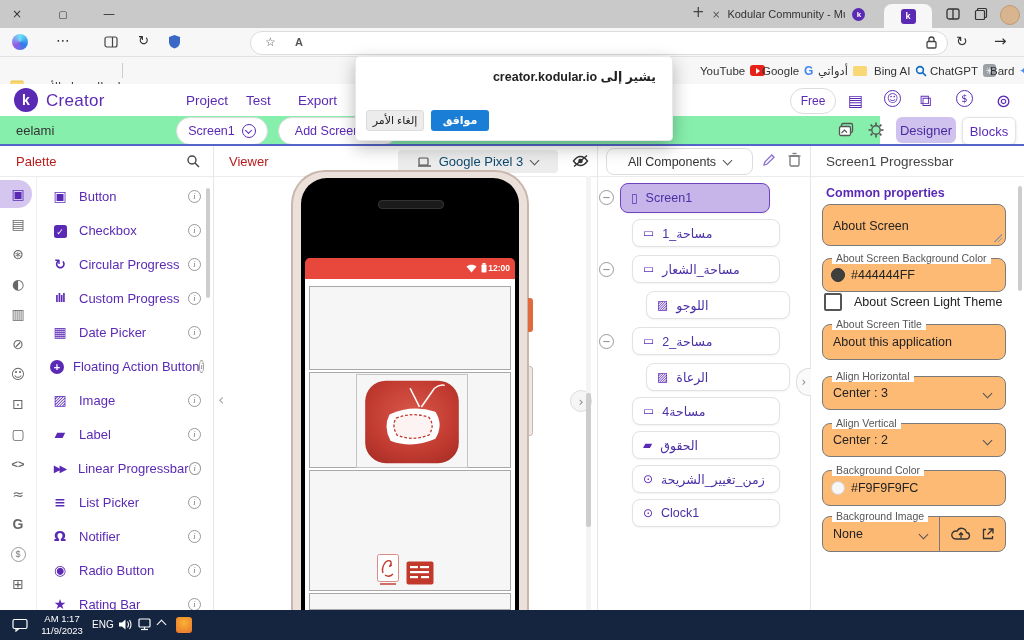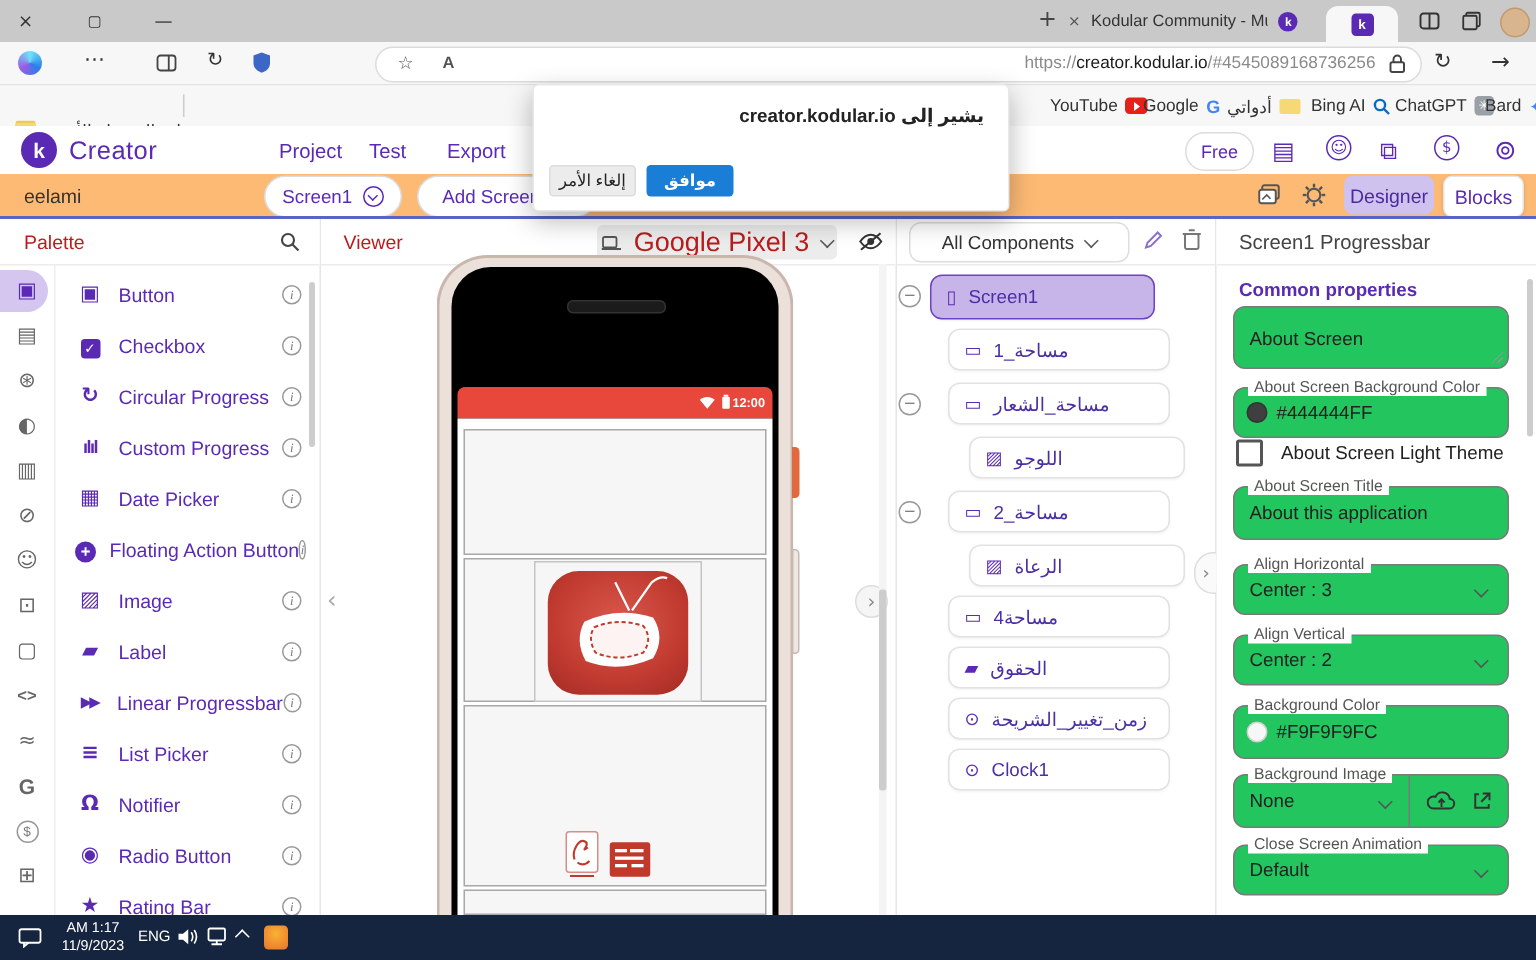--- a/index.html
+++ b/index.html
@@ -13,21 +13,21 @@
   #toolbar{left:0;top:28px;width:1024px;height:28px;background:#f7f7f7;border-bottom:1px solid #e2e2e2;}
   #favbar{left:0;top:57px;width:1024px;height:27px;background:#f7f7f7;border-bottom:1px solid #e5e5e5;}
   .winbtn{color:#333;font-size:12px;width:30px;height:28px;display:flex;align-items:center;justify-content:center;}
   .tabtitle{font-size:11px;color:#333;white-space:nowrap;overflow:hidden;max-width:118px;}
   .favitem{gap:5px;font-size:11.5px;color:#333;height:27px;}
   .addrbar{background:#fff;border:1px solid #dcdcdc;border-radius:13px;height:22px;}
   .urltxt{font-size:11.5px;color:#8a8a8a;white-space:nowrap;}
   .urlhost{color:#1b1b1b;}
   
   #khead{left:0;top:84px;width:1024px;height:32px;background:#fff;}
-  #kbar2{left:0;top:116px;width:1024px;height:28px;background:#fdba74;}
+  #kbar2{left:0;top:116px;width:880px;height:28px;background:#86efac;}
   #kdivider{left:0;top:144px;width:1024px;height:2px;background:#5565c8;}
   .kmenu{font-size:13.5px;color:#5b2ab5;font-weight:500;}
   .pill{border:1px solid #dcdcdc;border-radius:15px;background:#fff;color:#5b2ab5;
         font-size:12.5px;font-weight:500;display:flex;align-items:center;justify-content:center;gap:7px;}
   .circ{width:14px;height:14px;border:1.3px solid #5b2ab5;border-radius:50%;display:flex;align-items:center;justify-content:center;box-sizing:border-box;}
   .hicon{color:#5b2ab5;font-size:16px;}
   .ktab{border-radius:6px;font-size:13px;display:flex;align-items:center;justify-content:center;height:26px;font-weight:500;}
   
   #main{left:0;top:146px;width:1024px;height:464px;background:#fff;overflow:hidden;}
   .vline{position:absolute;top:0;width:1px;height:464px;background:#e6e6e6;}
@@ -41,21 +41,21 @@
   .prow .info{margin-left:auto;margin-right:12px;width:13px;height:13px;font-size:8.5px;font-style:italic;font-family:"Liberation Serif",serif;}
   .rail{position:absolute;left:0;width:36px;height:28px;display:flex;align-items:center;justify-content:center;color:#666;font-size:14px;}
   
   .trow{height:28px;background:#fff;border:1px solid #e2e2e2;border-radius:8px;display:flex;align-items:center;
         box-shadow:0 1px 2px rgba(0,0,0,.05);box-sizing:border-box;}
   .trow .tico{margin-left:10px;color:#5b2ab5;font-size:12px;}
   .trow .tlbl{margin-left:8px;color:#4a2fa5;font-size:12.5px;font-weight:500;white-space:nowrap;}
   .trow.sel{background:#c7b5ea;border:1.5px solid #6f42c1;}
   .minusc{width:15px;height:15px;font-size:10px;background:#fff;}
   
-  .fs{position:absolute;left:822px;width:184px;border:1px solid #7a7a7a;border-radius:8px;background:#22c55e;box-sizing:border-box;}
+  .fs{position:absolute;left:822px;width:184px;border:1px solid #7a7a7a;border-radius:8px;background:#fdba74;box-sizing:border-box;}
   .fs .leg{position:absolute;top:-7px;left:9px;background:#fff;padding:0 4px;font-size:10.5px;color:#555;white-space:nowrap;}
   .fs .val{position:absolute;left:10px;top:50%;transform:translateY(-50%);font-size:12.5px;color:#222;}
   .fs .chv{position:absolute;right:14px;top:50%;}
   .sw{position:absolute;left:8px;top:50%;transform:translateY(-50%);width:14px;height:14px;border-radius:50%;box-sizing:border-box;}
   .sbar{position:absolute;width:4px;border-radius:2px;background:#cdcdcd;}
   .sect{position:absolute;background:#f6f6f6;border:1px solid #a8a8a8;box-sizing:border-box;}
   
   #taskbar{left:0;top:610px;width:1024px;height:30px;background:#16253f;}
   
   #dialog{left:355px;top:56px;width:318px;height:85px;background:#fff;border-radius:4px;z-index:50;
@@ -110,23 +110,20 @@
     <div class="ab g" style="left:138px;top:5px;font-size:13px;color:#333;">↻</div>
     <div class="ab" style="left:168px;top:6px;">
       <svg width="13" height="15">
           <path d="M6.5 1 L12 3 V8 C12 11.5 9.5 13.5 6.5 14.5 C3.5 13.5 1 11.5 1 8 V3 Z" fill="#3b67c6"></path>
         </svg>
     </div>
 
     <div class="ab addrbar" style="left:250px;top:3px;width:696px;">
       <span class="ab g" style="left:14px;top:3px;font-size:12px;color:#555;">☆</span>
       <span class="ab" style="left:44px;top:4px;font-size:11px;color:#555;font-weight:600;">A</span>
-      <span class="ab urltxt" style="right:30px;top:4px;">
-        <span>https://</span><span class="urlhost">creator.kodular.io</span><span>/#4545089168736256</span>
-      </span>
       <span class="ab" style="right:10px;top:4px;">
         <svg width="11" height="13">
             <rect x="1" y="5.5" width="9" height="6.5" rx="1.2" fill="none" stroke="#444" stroke-width="1.3"></rect>
             <path d="M3 5.5 V3.5 A2.5 2.5 0 0 1 8 3.5 V5.5" fill="none" stroke="#444" stroke-width="1.3"></path>
           </svg>
       </span>
     </div>
     <div class="ab g" style="left:956px;top:5px;font-size:14px;color:#333;">↻</div>
     <div class="ab g" style="left:994px;top:4px;font-size:15px;color:#333;">→</div>
   </div>
@@ -328,21 +325,21 @@
       </div>
     <div class="sbar" style="left:206px;top:42px;height:110px;"></div>
 
     <div class="phead" style="left:214px;width:383px;">
       <span class="ab ptitle" style="left:15px;top:8px;">Viewer</span>
       <div class="ab flex" style="left:184px;top:4px;width:160px;height:23px;background:#ececec;border-radius:4px;justify-content:center;gap:8px;">
         <svg width="13" height="10">
             <rect x="1" y="1" width="9" height="7" rx="1" fill="none" stroke="#555" stroke-width="1.2"></rect>
             <line x1="0" y1="9" x2="13" y2="9" stroke="#555" stroke-width="1.4"></line>
           </svg>
-        <span style="font-size:18px;color:#b91c1c;text-align:center;">Google Pixel 3</span>
+        <span style="font-size:13px;color:#0c4a6e;text-align:center;">Google Pixel 3</span>
         <i class="chv"></i>
       </div>
       <span class="ab" style="left:358px;top:8px;">
         <svg width="17" height="14">
             <path d="M1.5 7 C4 3.5 7 2.5 8.5 2.5 C10 2.5 13 3.5 15.5 7 C13 10.5 10 11.5 8.5 11.5 C7 11.5 4 10.5 1.5 7 Z" fill="none" stroke="#333" stroke-width="1.3"></path>
             <circle cx="8.5" cy="7" r="2.3" fill="#333"></circle>
             <line x1="2" y1="12.5" x2="15" y2="1.5" stroke="#333" stroke-width="1.4"></line>
           </svg>
       </span>
     </div>
@@ -535,25 +532,20 @@
             <path d="M10 12 V7 M8 9 L10 6.8 L12 9" fill="none" stroke="#333" stroke-width="1.3"></path>
           </svg>
       </span>
       <span style="position:absolute;left:158px;top:10px;">
         <svg width="14" height="14">
             <path d="M5 2.5 H2.5 V11.5 H11.5 V9" fill="none" stroke="#333" stroke-width="1.3"></path>
             <path d="M7.5 2 H12 V6.5 M12 2 L6.5 7.5" fill="none" stroke="#333" stroke-width="1.3"></path>
           </svg>
       </span>
     </div>
-    <div class="fs" style="top:417px;height:34px;">
-      <span class="leg">Close Screen Animation</span>
-      <span class="val">Default</span>
-      <i class="chv"></i>
-    </div>
     <div class="sbar" style="left:1018px;top:40px;height:105px;"></div>
   </div>
 
   <div class="ab" id="taskbar">
     <span class="ab" style="left:12px;top:8px;">
       <svg width="16" height="14">
           <rect x="1" y="1.5" width="14" height="9" rx="1.5" fill="none" stroke="#fff" stroke-width="1.2"></rect>
           <path d="M4 10.5 L4 13 L7 10.5" fill="none" stroke="#fff" stroke-width="1.2"></path>
         </svg>
     </span>

